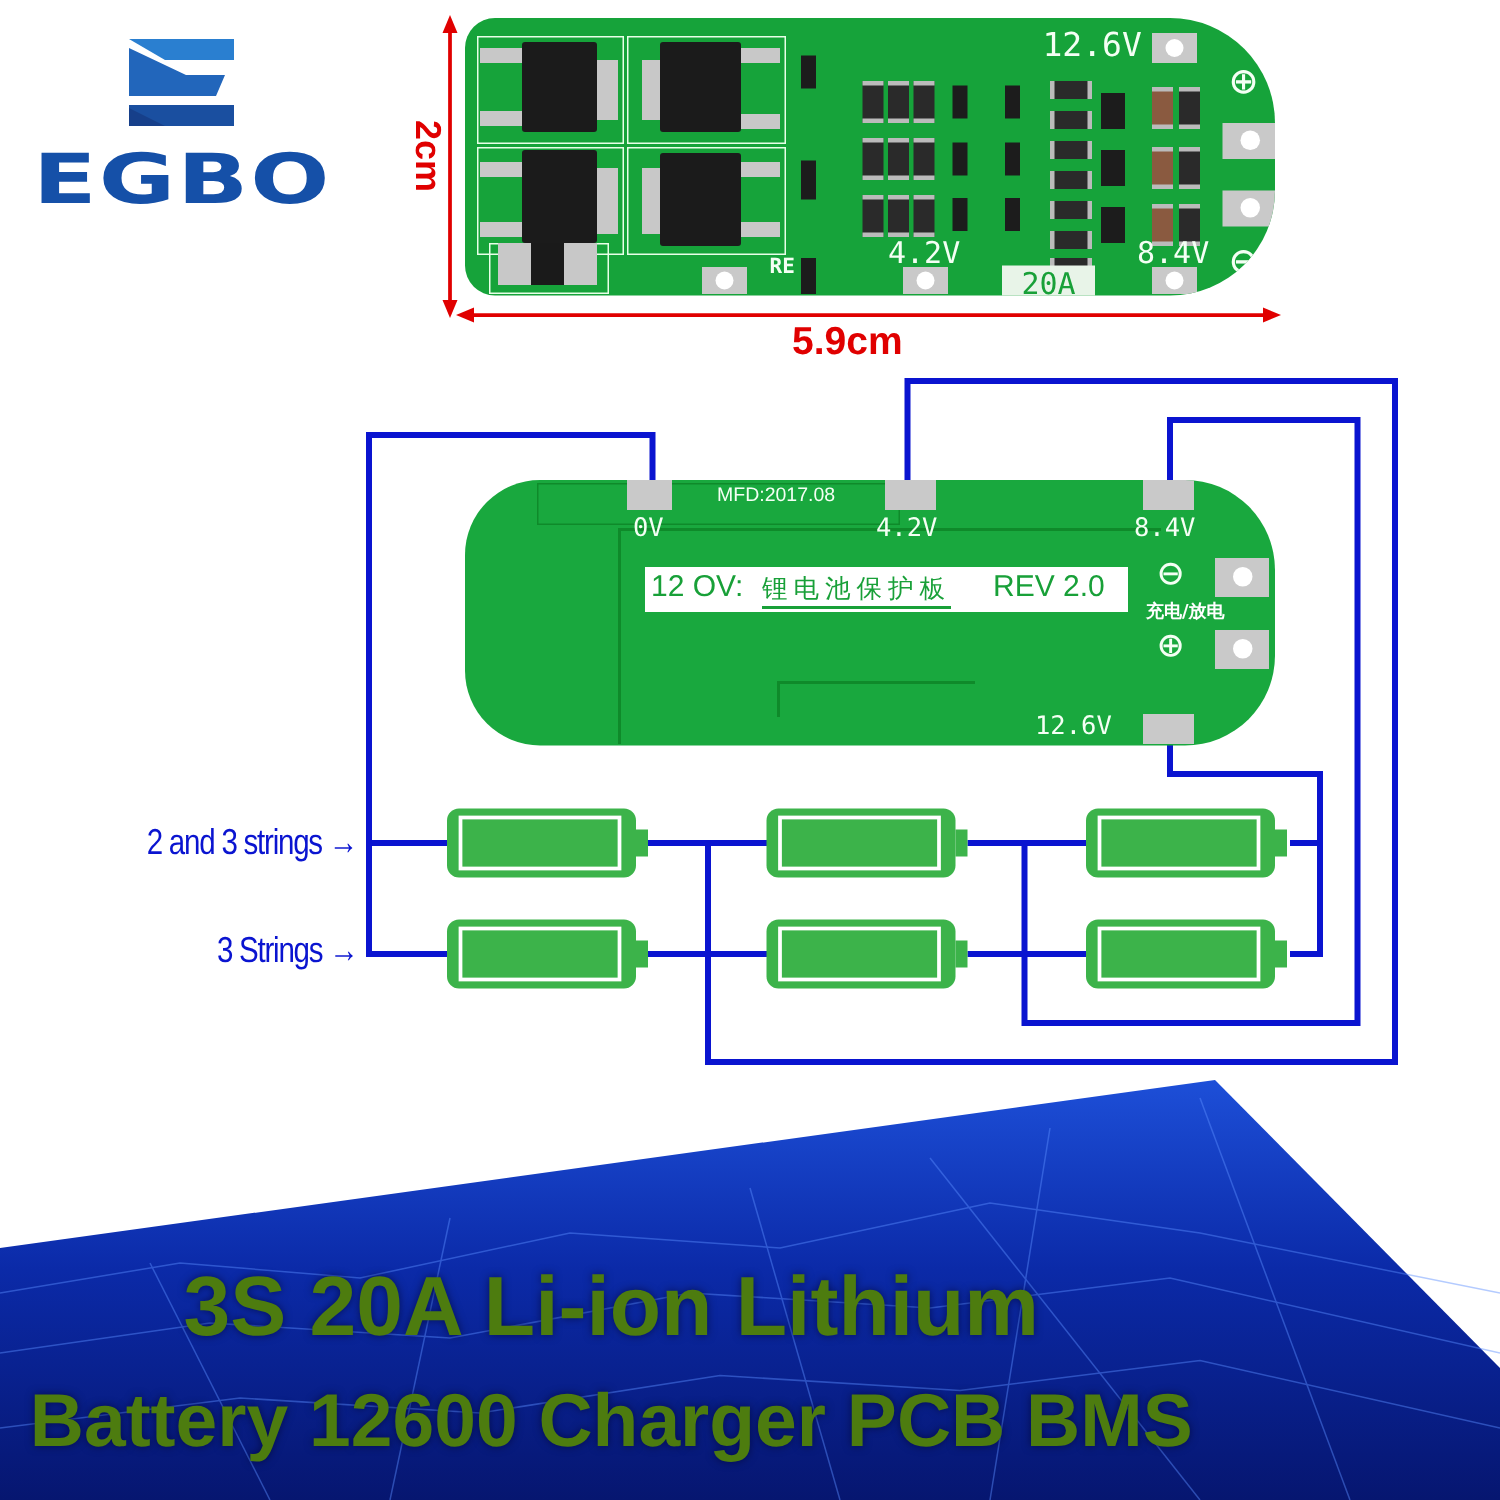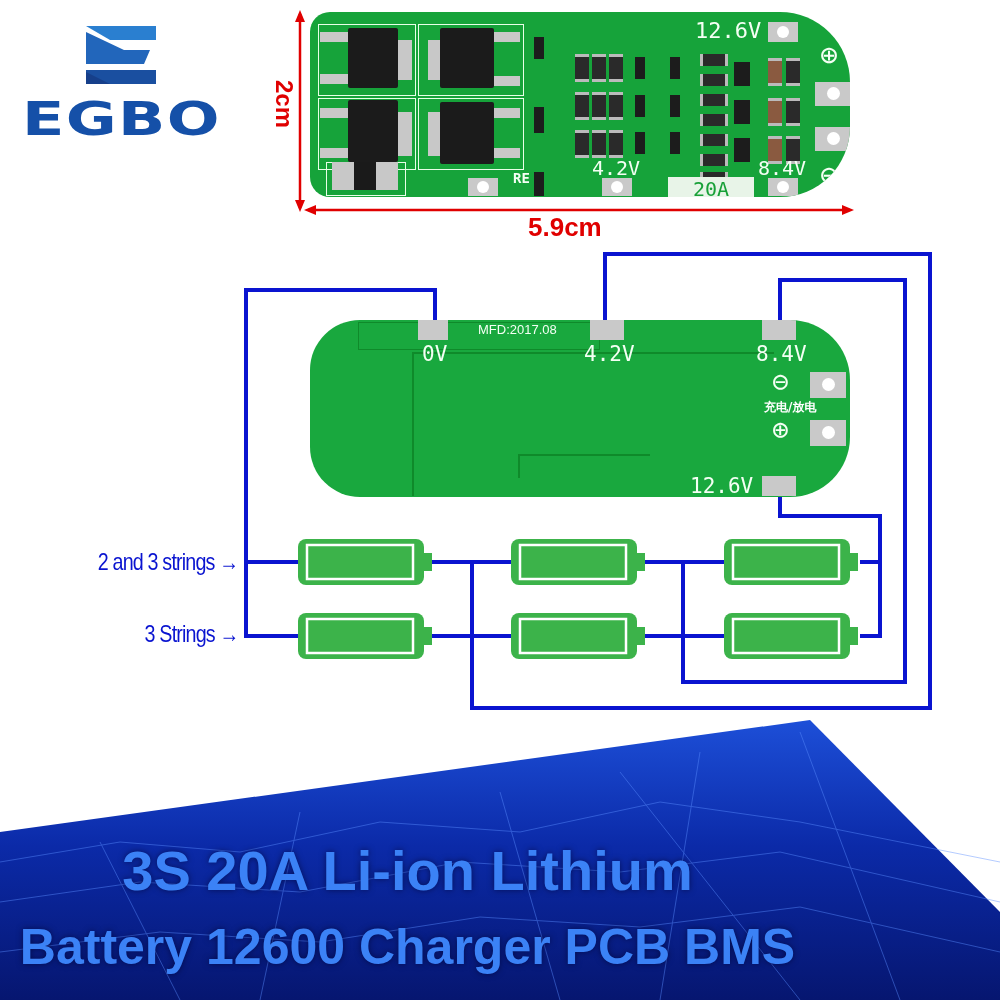--- a/index.html
+++ b/index.html
@@ -47,33 +47,33 @@
   .silk-text { color: #f4fff4; font-family: "DejaVu Sans Mono", monospace; }
 
   
   .pcb-bot {
     left: 310px; top: 320px; width: 540px; height: 177px;
     background: #19a83e; border-radius: 50px 60px 60px 50px; overflow: hidden;
   }
   .label-strip {
     left: 120px; top: 58px; width: 322px; height: 30px; background: #ffffff;
   }
-  .pcb-bot .silk-text { font-size: 21px; }
+  .pcb-bot .silk-text { font-size: 17px; }
 
   
   svg.wires { position: absolute; left: 0; top: 0; }
 
   
   .side-label {
     color: #0a14d0; font-family: "Liberation Sans", sans-serif; font-size: 24px;
     letter-spacing: -1px; white-space: nowrap; transform: scaleX(0.82); transform-origin: right center;
     text-align: right;
   }
   .banner-line1, .banner-line2 {
-    width: 815px; text-align: center; color: #3b82f6; font-weight: bold;
+    width: 815px; text-align: center; color: #4d7c0f; font-weight: bold;
     font-family: "Liberation Sans", sans-serif; white-space: nowrap;
     text-shadow: 0 0 6px rgba(0,0,40,0.6);
   }
   .banner-line1 { left: 0; top: 838px; font-size: 56px; }
   .banner-line2 { left: 0; top: 918px; font-size: 50px; }
 </style>
 </head>
 <body>
 
 <div class="abs logo">
@@ -179,21 +179,21 @@
   <div class="abs pad" style="left:505px;top:70px;width:35px;height:24px;">
       <div class="abs pad-hole" style="left:12px;top:5px;width:13px;height:13px;"></div>
     </div>
   <div class="abs pad" style="left:505px;top:115px;width:35px;height:24px;">
       <div class="abs pad-hole" style="left:12px;top:5px;width:13px;height:13px;"></div>
     </div>
 
   <div class="abs silk-text" style="left:385px;top:6px;font-size:22px;">12.6V</div>
   <div class="abs silk-text" style="left:282px;top:144px;font-size:20px;">4.2V</div>
   <div class="abs silk-text" style="left:448px;top:144px;font-size:20px;">8.4V</div>
-  <div class="abs" style="left:358px;top:165px;width:86px;height:22px;background:#e8f4e8;color:#18a038;font-size:20px;text-align:center;font-family:'DejaVu Sans Mono',monospace;">20A</div>
+  <div class="abs" style="left:358px;top:165px;width:62px;height:22px;background:#e8f4e8;color:#18a038;font-size:20px;text-align:center;font-family:'DejaVu Sans Mono',monospace;">20A</div>
   <div class="abs silk-text" style="left:203px;top:158px;font-size:14px;font-weight:bold;">RE</div>
   <div class="abs silk-text" style="left:510px;top:28px;font-size:30px;line-height:1;">⊕</div>
   <div class="abs silk-text" style="left:510px;top:148px;font-size:30px;line-height:1;">⊖</div>
 </div>
 
 <svg class="wires" width="1000" height="720">
   <g stroke="#0a14d0" stroke-width="4" fill="none" stroke-linejoin="miter">
 
     <polyline points="435,328 435,290 246,290 246,636 300,636"></polyline>
     <line x1="246" y1="562" x2="300" y2="562"></line>
@@ -232,20 +232,25 @@
   <div class="abs pad" style="left:500px;top:100px;width:36px;height:26px;">
       <div class="abs pad-hole" style="left:12px;top:6px;width:13px;height:13px;"></div>
     </div>
 
   <div class="abs silk-text" style="left:168px;top:2px;font-size:13px;font-family:'Liberation Sans',sans-serif;">MFD:2017.08</div>
   <div class="abs silk-text" style="left:112px;top:22px;">0V</div>
   <div class="abs silk-text" style="left:274px;top:22px;">4.2V</div>
   <div class="abs silk-text" style="left:446px;top:22px;">8.4V</div>
   <div class="abs silk-text" style="left:380px;top:154px;">12.6V</div>
 
+  <div class="abs label-strip">
+    <span class="abs" style="left:4px;top:2px;font-size:20px;color:#18a038;">12 OV:</span>
+    <span class="abs" style="left:78px;top:3px;font-size:17px;color:#18a038;font-family:'DejaVu Sans',sans-serif;letter-spacing:4px;border-bottom:2px solid #18a038;">锂电池保护板</span>
+    <span class="abs" style="left:232px;top:2px;font-size:20px;color:#18a038;">REV 2.0</span>
+  </div>
 
 
   <div class="abs silk-text" style="left:462px;top:48px;font-size:28px;line-height:1;">⊖</div>
   <div class="abs silk-text" style="left:462px;top:96px;font-size:28px;line-height:1;">⊕</div>
   <div class="abs" style="left:454px;top:79px;color:#ffffff;font-size:12px;font-weight:bold;font-family:'DejaVu Sans',sans-serif;white-space:nowrap;">充电/放电</div>
 
   <div class="abs" style="left:208px;top:134px;width:130px;height:22px;border:2px solid #0f8a2a;border-bottom:none;border-right:none;"></div>
 </div>
 
 <svg class="abs" style="left:0;top:0;" width="1000" height="720">

